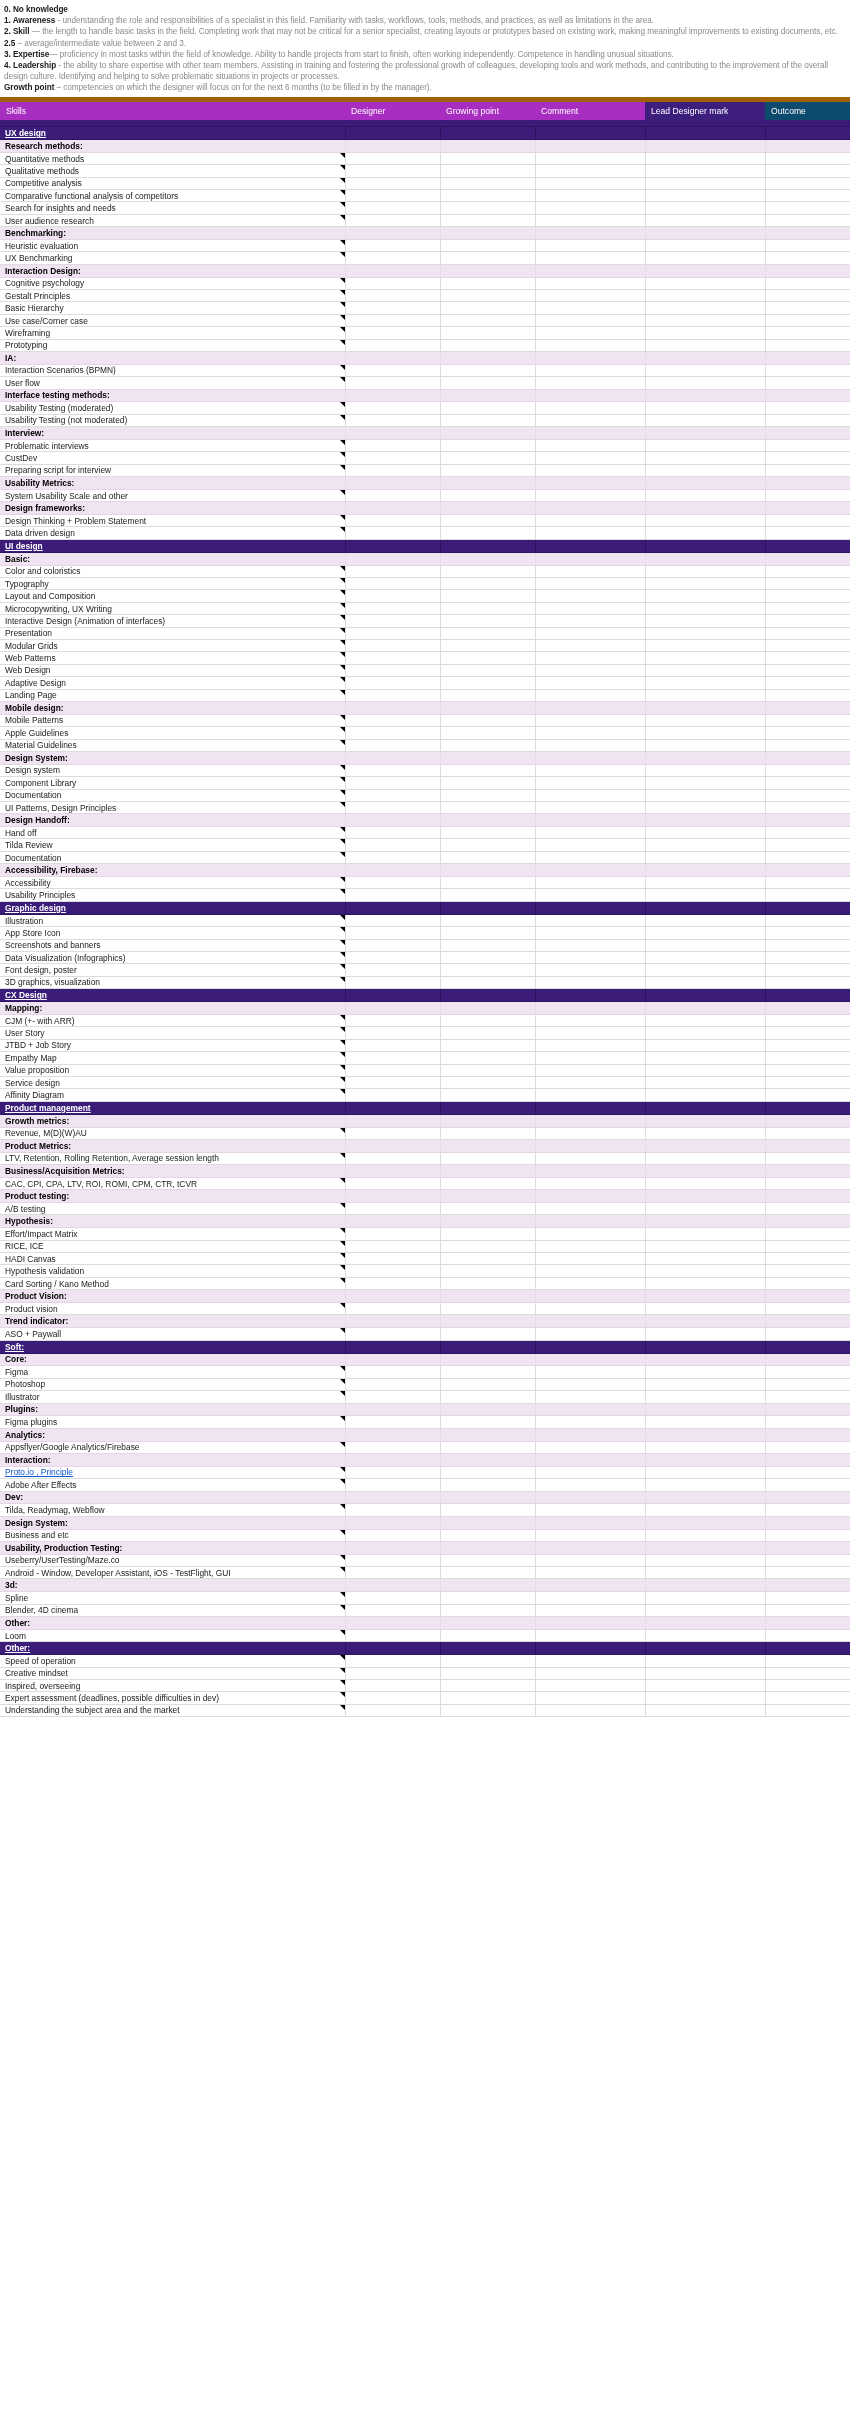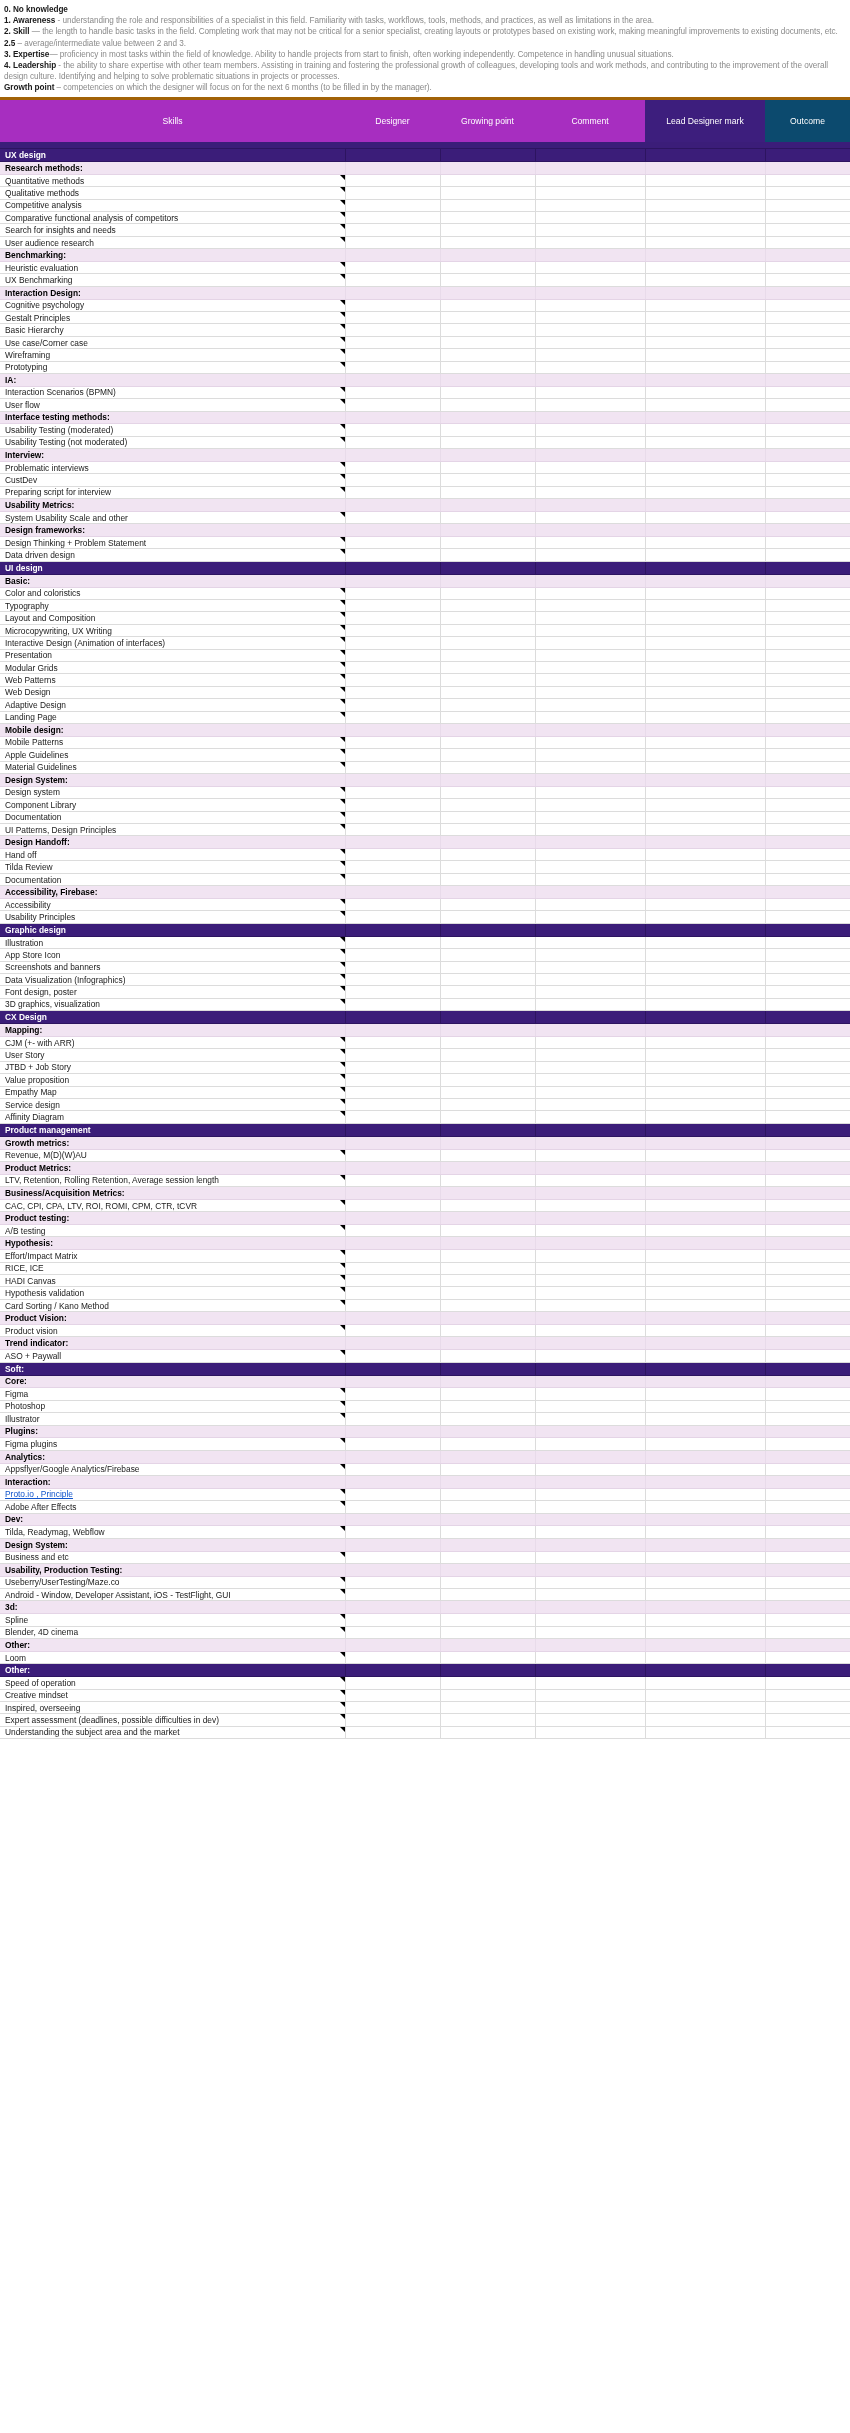--- a/index.html
+++ b/index.html
@@ -10,21 +10,21 @@
   body {
     width: 850px;
     font-family: "Liberation Sans", sans-serif;
     color: #000000;
     -webkit-font-smoothing: antialiased;
   }
 
   
   #legend {
     padding: 4px 4px 3px 4px;
-    border-bottom: 3px solid #a16207;
+    border-bottom: 5px solid #a16207;
     background: #ffffff;
   }
   .legend-line {
     font-size: 8.2px;
     line-height: 11.2px;
     color: #8a8a8a;
     letter-spacing: -0.05px;
     white-space: normal;
   }
   .legend-line b {
@@ -41,26 +41,26 @@
   }
   table#skills-table col.c-skills  { width: 345px; }
   table#skills-table col.c-desig   { width: 95px; }
   table#skills-table col.c-grow    { width: 95px; }
   table#skills-table col.c-comm    { width: 110px; }
   table#skills-table col.c-lead    { width: 120px; }
   table#skills-table col.c-out     { width: 85px; }
 
   
   tr.head-row > th {
-    height: 26px;
-    padding: 16px 6px;
+    height: 18px;
+    padding: 0 6px;
     color: #ffffff;
     font-size: 8.6px;
     font-weight: normal;
-    text-align: center;
+    text-align: left;
     vertical-align: middle;
     border: none;
     white-space: nowrap;
   }
   th.h-skills {
     background: #a72ec0;
     text-align: left;
     font-weight: normal;
   }
   th.h-designer, th.h-growing, th.h-comment { background: #a72ec0; }
@@ -78,20 +78,21 @@
   
   tr.band > td {
     background: #3b1d79;
     color: #ffffff;
     font-weight: bold;
     font-size: 8.4px;
     height: 13px;
     padding: 0 5px;
     border-top: 1px solid #2d1460;
     border-bottom: 1px solid #2d1460;
+    text-decoration: underline;
   }
   tr.band > td.band-rest {
     border-left: 1px solid #2d1460;
   }
 
   
   tr.group > td {
     background: #f1e4f2;
     font-weight: bold;
     font-size: 8.4px;
@@ -756,29 +757,29 @@
       </tr>
       <tr class="item">
         <td class="skill-cell"><span>JTBD + Job Story</span><span class="tri"></span></td>
         <td></td>
         <td></td>
         <td></td>
         <td></td>
         <td></td>
       </tr>
       <tr class="item">
+        <td class="skill-cell"><span>Empathy Map</span><span class="tri"></span></td>
+        <td></td>
+        <td></td>
+        <td></td>
+        <td></td>
+        <td></td>
+      </tr>
+      <tr class="item">
         <td class="skill-cell"><span>Value proposition</span><span class="tri"></span></td>
-        <td></td>
-        <td></td>
-        <td></td>
-        <td></td>
-        <td></td>
-      </tr>
-      <tr class="item">
-        <td class="skill-cell"><span>Empathy Map</span><span class="tri"></span></td>
         <td></td>
         <td></td>
         <td></td>
         <td></td>
         <td></td>
       </tr>
       <tr class="item">
         <td class="skill-cell"><span>Service design</span><span class="tri"></span></td>
         <td></td>
         <td></td>

